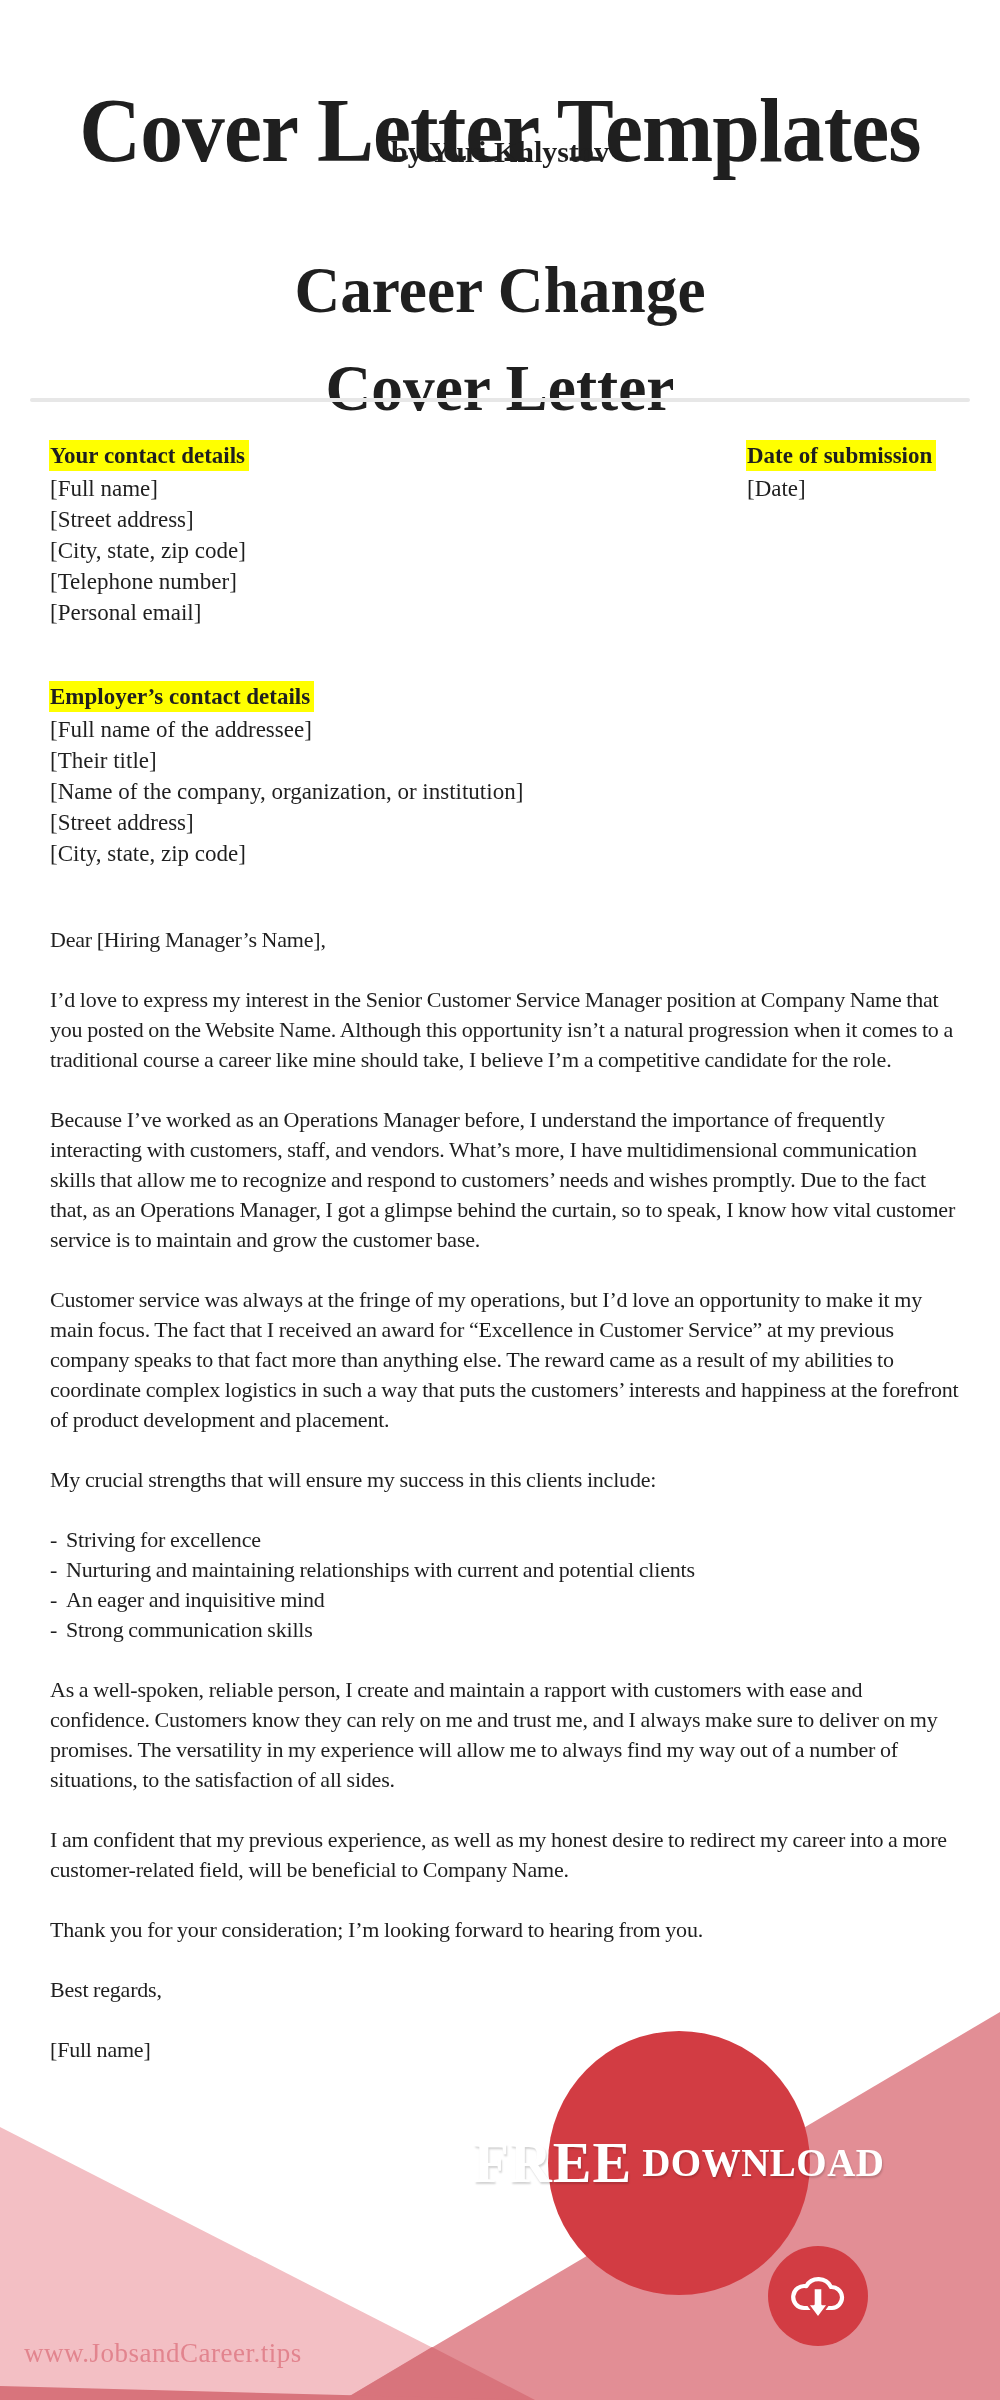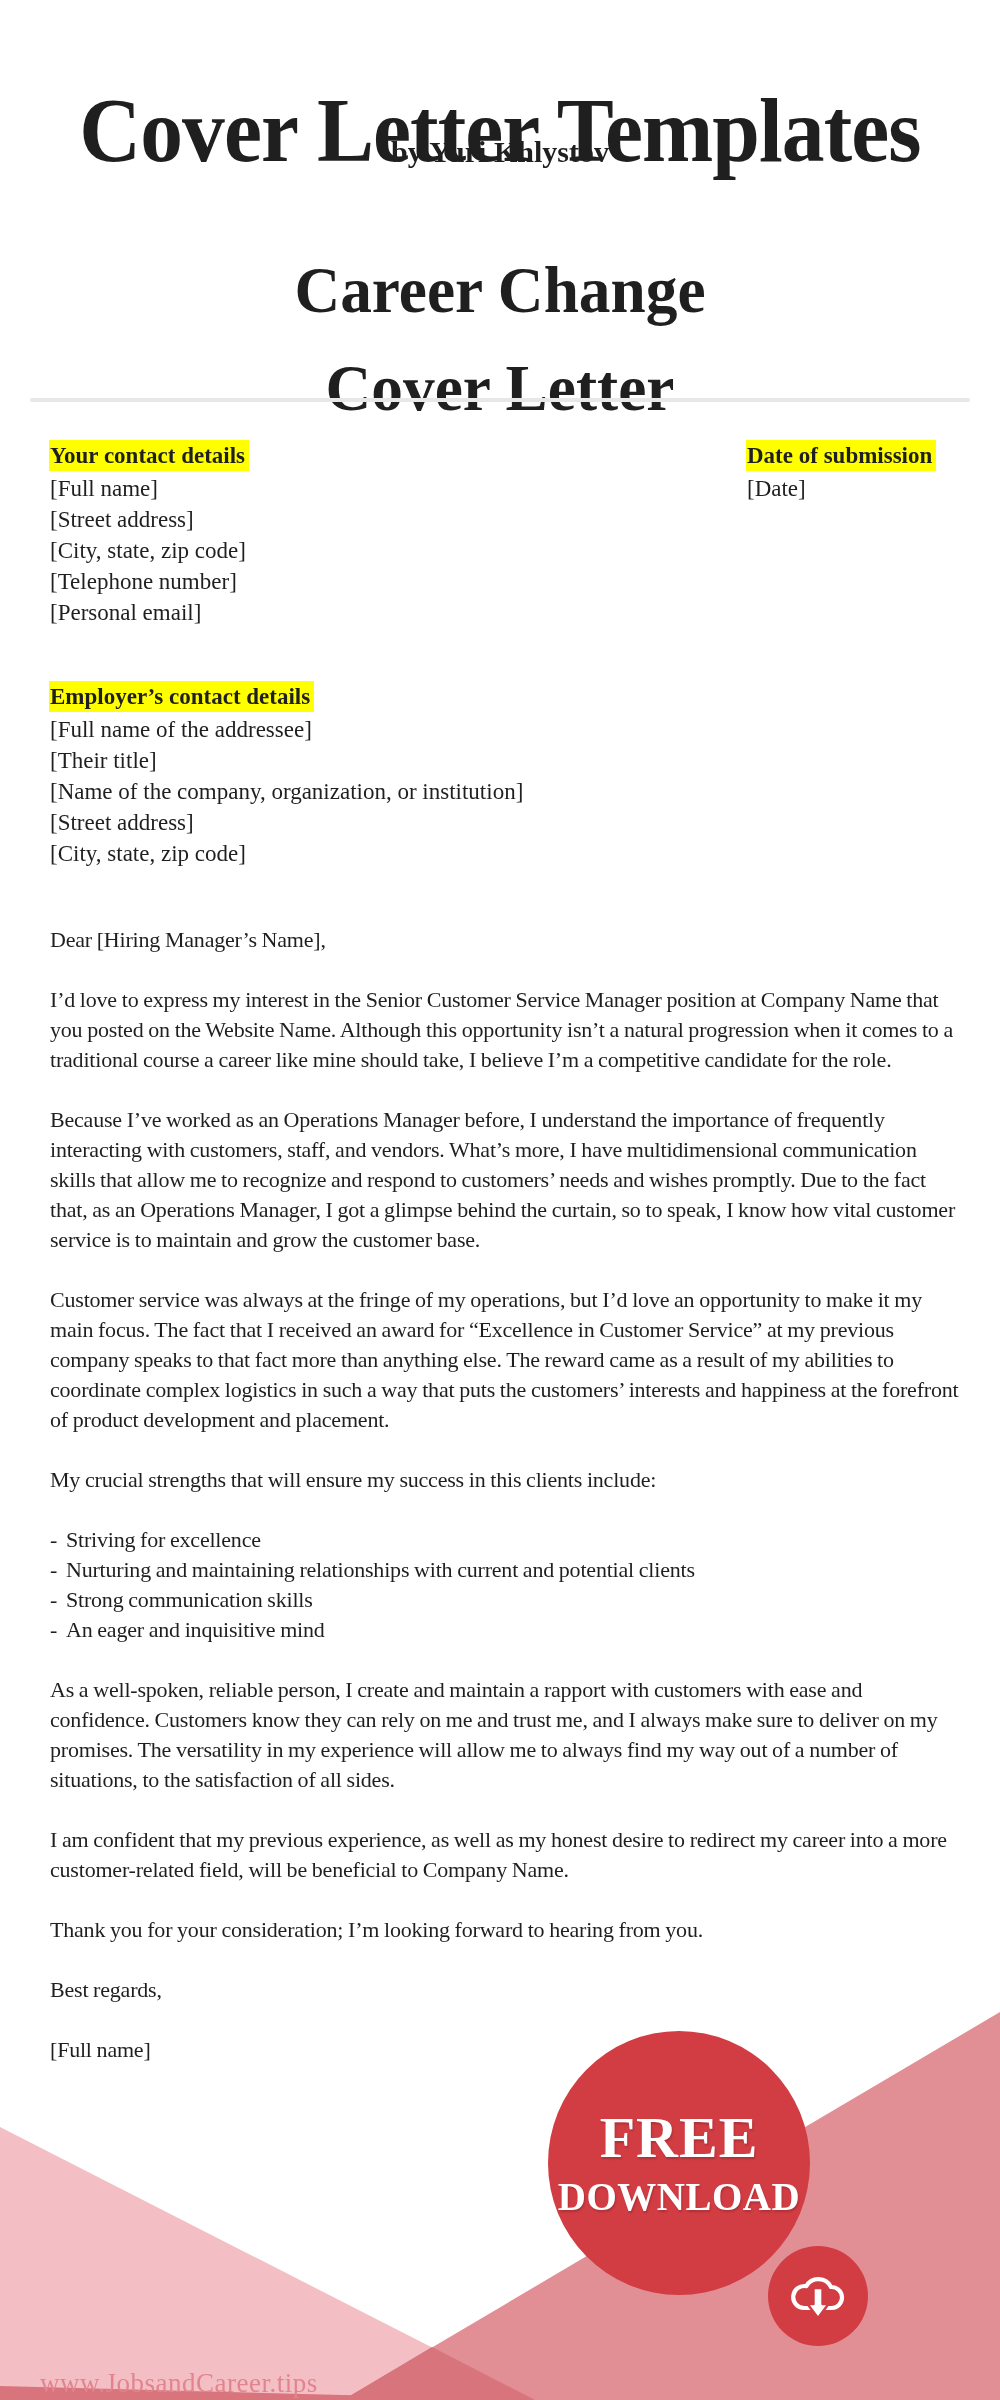--- a/index.html
+++ b/index.html
@@ -55,41 +55,40 @@
   .letter-body li{line-height:30px;padding-left:16px;position:relative;}
   .letter-body li::before{content:"-";position:absolute;left:0;}
   .signature{margin-top:0;}
   
   .bottom-art{position:absolute;left:0;top:2000px;width:1000px;height:400px;}
   .tri-light{fill:var(--pink-light,#f3bfc4);}
   .tri-medium{fill:var(--pink-medium,#e28e95);}
   .tri-overlap{fill:var(--pink-overlap,#d8747c);}
   .badge{
     position:absolute;left:548px;top:2031px;width:262px;height:264px;border-radius:50%;
-    background:var(--accent-red,#d23c43);display:flex;flex-direction:column;
+    background:var(--accent-red,#d23c43);display:flex;flex-direction:row;
     align-items:center;justify-content:center;gap:10px;cursor:pointer;
   }
   .badge-line1{
     color:#fff;font-weight:bold;font-size:58px;line-height:58px;letter-spacing:1px;
     text-shadow:1px 2px 2px rgba(0,0,0,.18);
   }
   .badge-line2{
     color:#fff;font-weight:bold;font-size:39px;line-height:40px;letter-spacing:.5px;
     text-shadow:1px 2px 2px rgba(0,0,0,.18);
   }
   .download-btn{
     position:absolute;left:768px;top:2246px;width:100px;height:100px;border-radius:50%;
     background:var(--accent-red,#d23c43);display:flex;align-items:center;justify-content:center;
     cursor:pointer;
   }
   .download-btn svg{width:64px;height:64px;}
   .watermark{
-    position:absolute;left:40px;top:2338px;font-size:27px;letter-spacing:.5px;
+    position:absolute;left:24px;top:2338px;font-size:27px;letter-spacing:.5px;
     color:var(--watermark,#e2848e);
-    margin-top:30px;
   }
 </style>
 </head>
 <body>
 
 <div class="page">
 
   <h1 class="main-title">Cover Letter Templates</h1>
   <div class="byline">by Yuri Khlystov</div>
   <h2 class="subtitle">
@@ -123,22 +122,22 @@
 
   <div class="letter-body">
     <p>Dear [Hiring Manager’s Name],</p>
     <p>I’d love to express my interest in the Senior Customer Service Manager position at Company Name that you posted on the Website Name. Although this opportunity isn’t a natural progression when it comes to a traditional course a career like mine should take, I believe I’m a competitive candidate for the role.</p>
     <p>Because I’ve worked as an Operations Manager before, I understand the importance of frequently interacting with customers, staff, and vendors. What’s more, I have multidimensional communication skills that allow me to recognize and respond to customers’ needs and wishes promptly. Due to the fact that, as an Operations Manager, I got a glimpse behind the curtain, so to speak, I know how vital customer service is to maintain and grow the customer base.</p>
     <p>Customer service was always at the fringe of my operations, but I’d love an opportunity to make it my main focus. The fact that I received an award for “Excellence in Customer Service” at my previous company speaks to that fact more than anything else. The reward came as a result of my abilities to coordinate complex logistics in such a way that puts the customers’ interests and happiness at the forefront of product development and placement.</p>
     <p>My crucial strengths that will ensure my success in this clients include:</p>
     <ul>
       <li>Striving for excellence</li>
       <li>Nurturing and maintaining relationships with current and potential clients</li>
+      <li>An eager and inquisitive mind</li>
       <li>Strong communication skills</li>
-      <li>An eager and inquisitive mind</li>
     </ul>
     <p>As a well-spoken, reliable person, I create and maintain a rapport with customers with ease and confidence. Customers know they can rely on me and trust me, and I always make sure to deliver on my promises. The versatility in my experience will allow me to always find my way out of a number of situations, to the satisfaction of all sides.</p>
     <p>I am confident that my previous experience, as well as my honest desire to redirect my career into a more customer-related field, will be beneficial to Company Name.</p>
     <p>Thank you for your consideration; I’m looking forward to hearing from you.</p>
     <p>Best regards,</p>
     <p class="signature">[Full name]</p>
   </div>
 
   <svg class="bottom-art" viewBox="0 0 1000 400" preserveAspectRatio="none" aria-hidden="true">
     <polygon class="tri-light" points="0,127 535,400 0,400"></polygon>

